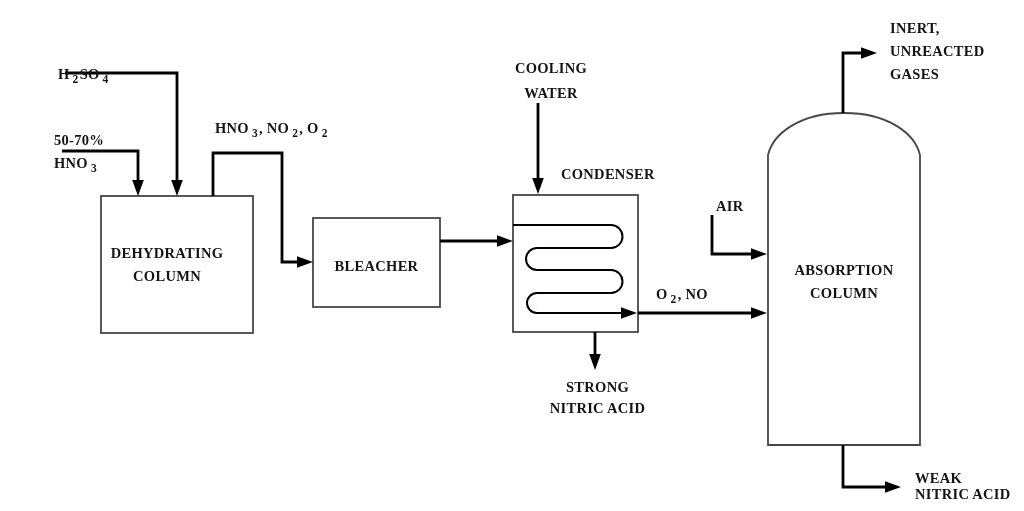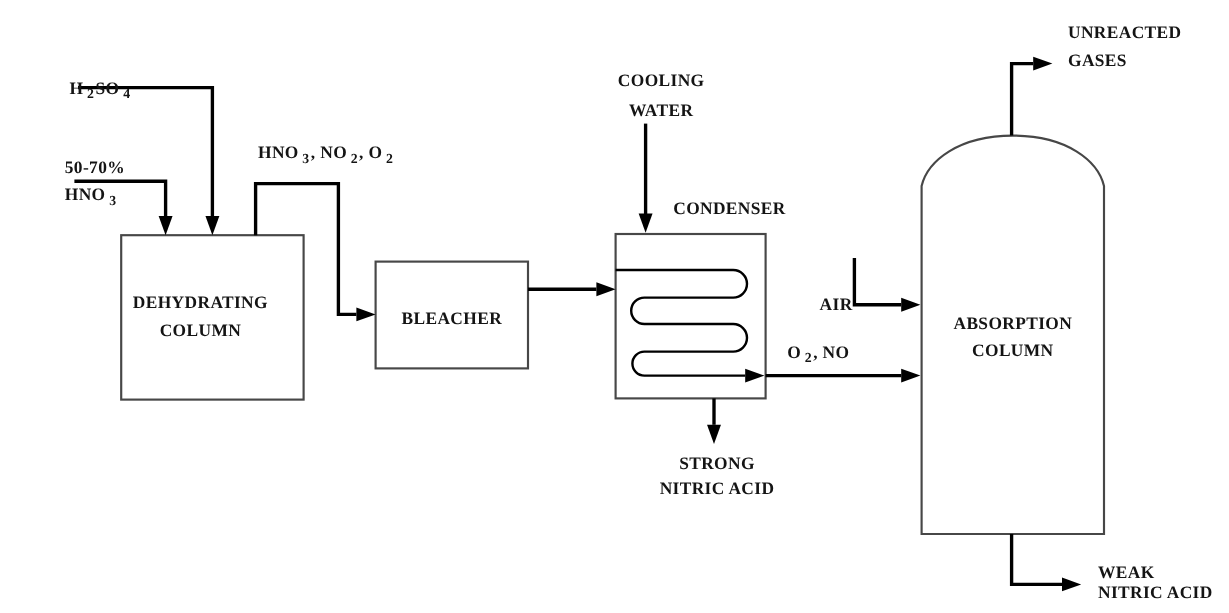--- a/index.html
+++ b/index.html
@@ -150,30 +150,31 @@
     <div><span>HNO</span><sub>3</sub></div>
   </div>
 
   <div class="lbl" style="left:215px; top:117px;"><span>HNO</span><sub>3</sub><span>, NO</span><sub>2</sub><span>, O</span><sub>2</sub></div>
 
   <div class="lbl center cw" style="left:491px; top:56px; width:120px;">
     <div>COOLING</div>
     <div>WATER</div>
   </div>
 
-  <div class="lbl" style="left:683px; top:195px;margin-top:48px;">AIR</div>
+  <div class="lbl" style="left:716px; top:195px;">AIR</div>
 
   <div class="lbl" style="left:656px; top:283px;"><span>O</span><sub>2</sub><span>, NO</span></div>
 
   <div class="lbl center sa" style="left:525px; top:377px; width:145px;">
     <div>STRONG</div>
     <div>NITRIC ACID</div>
   </div>
 
   <div class="lbl" style="left:890px; top:17px;">
+    <div>INERT,</div>
     <div>UNREACTED</div>
     <div>GASES</div>
   </div>
 
   <div class="lbl tight" style="left:915px; top:470px;">
     <div>WEAK</div>
     <div>NITRIC ACID</div>
   </div>
 
   <div class="lbl boxlabel" style="left:101px; top:196px; width:132px; height:137px;text-align:center;">

